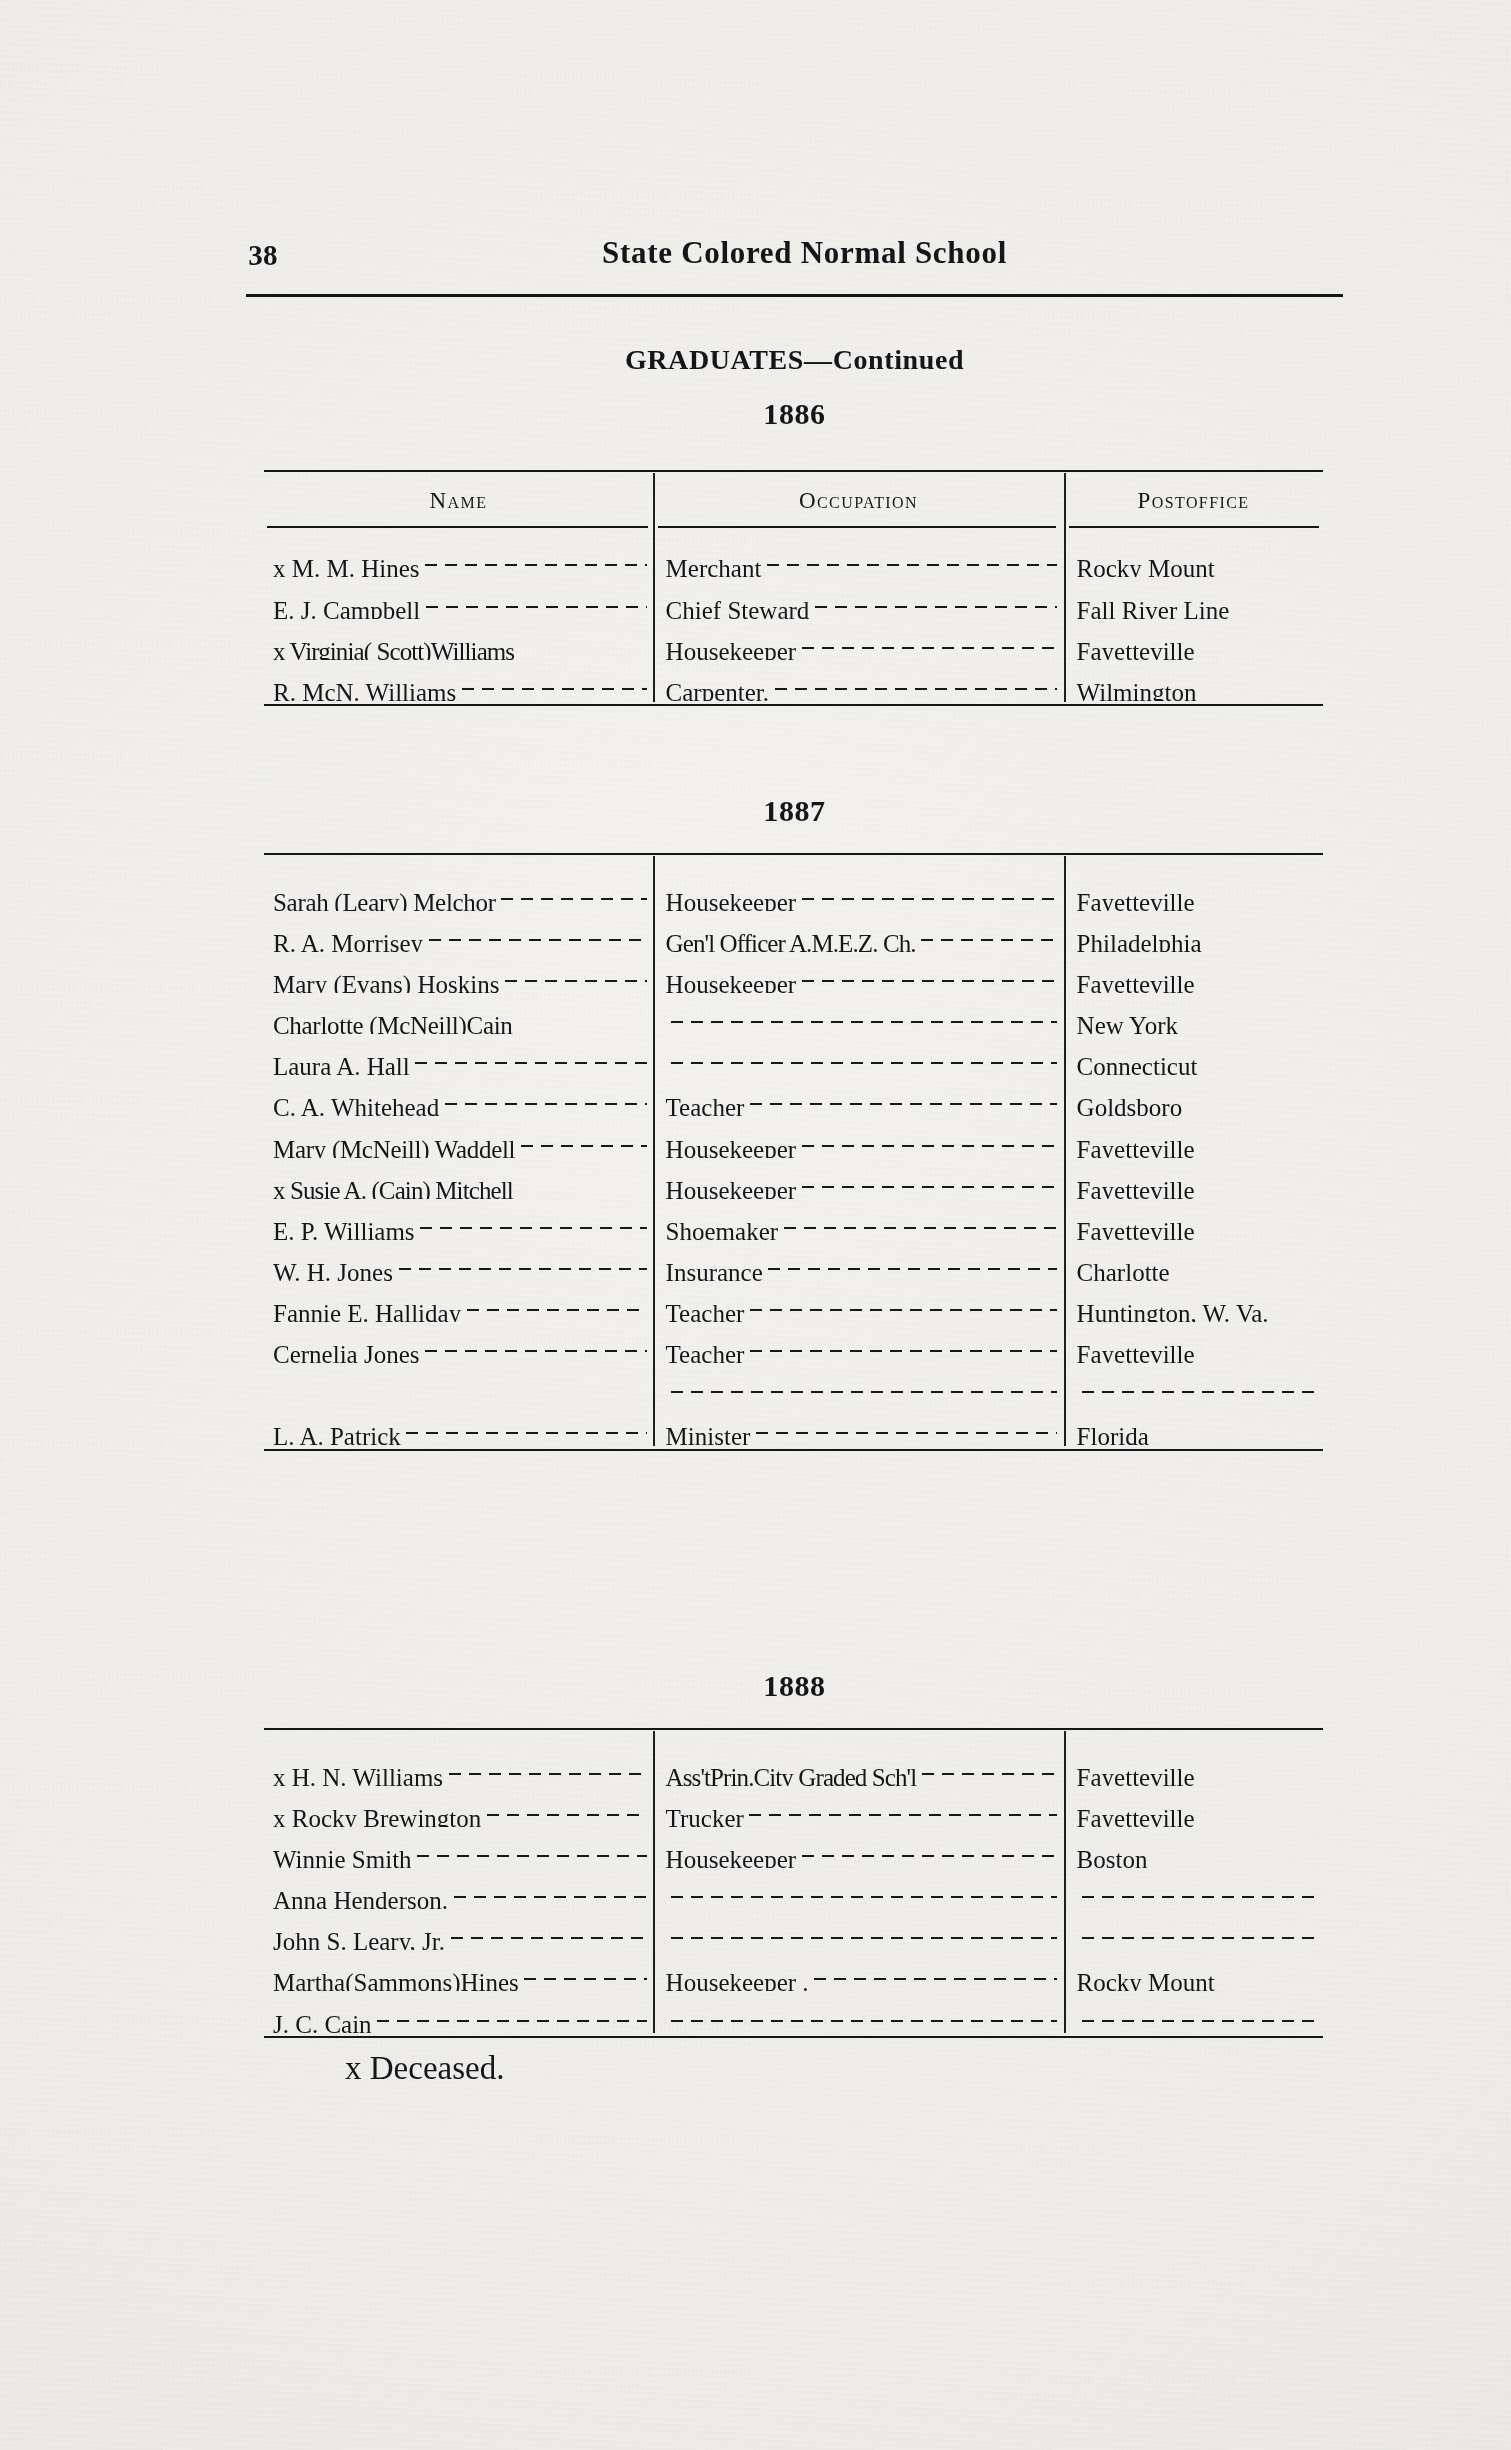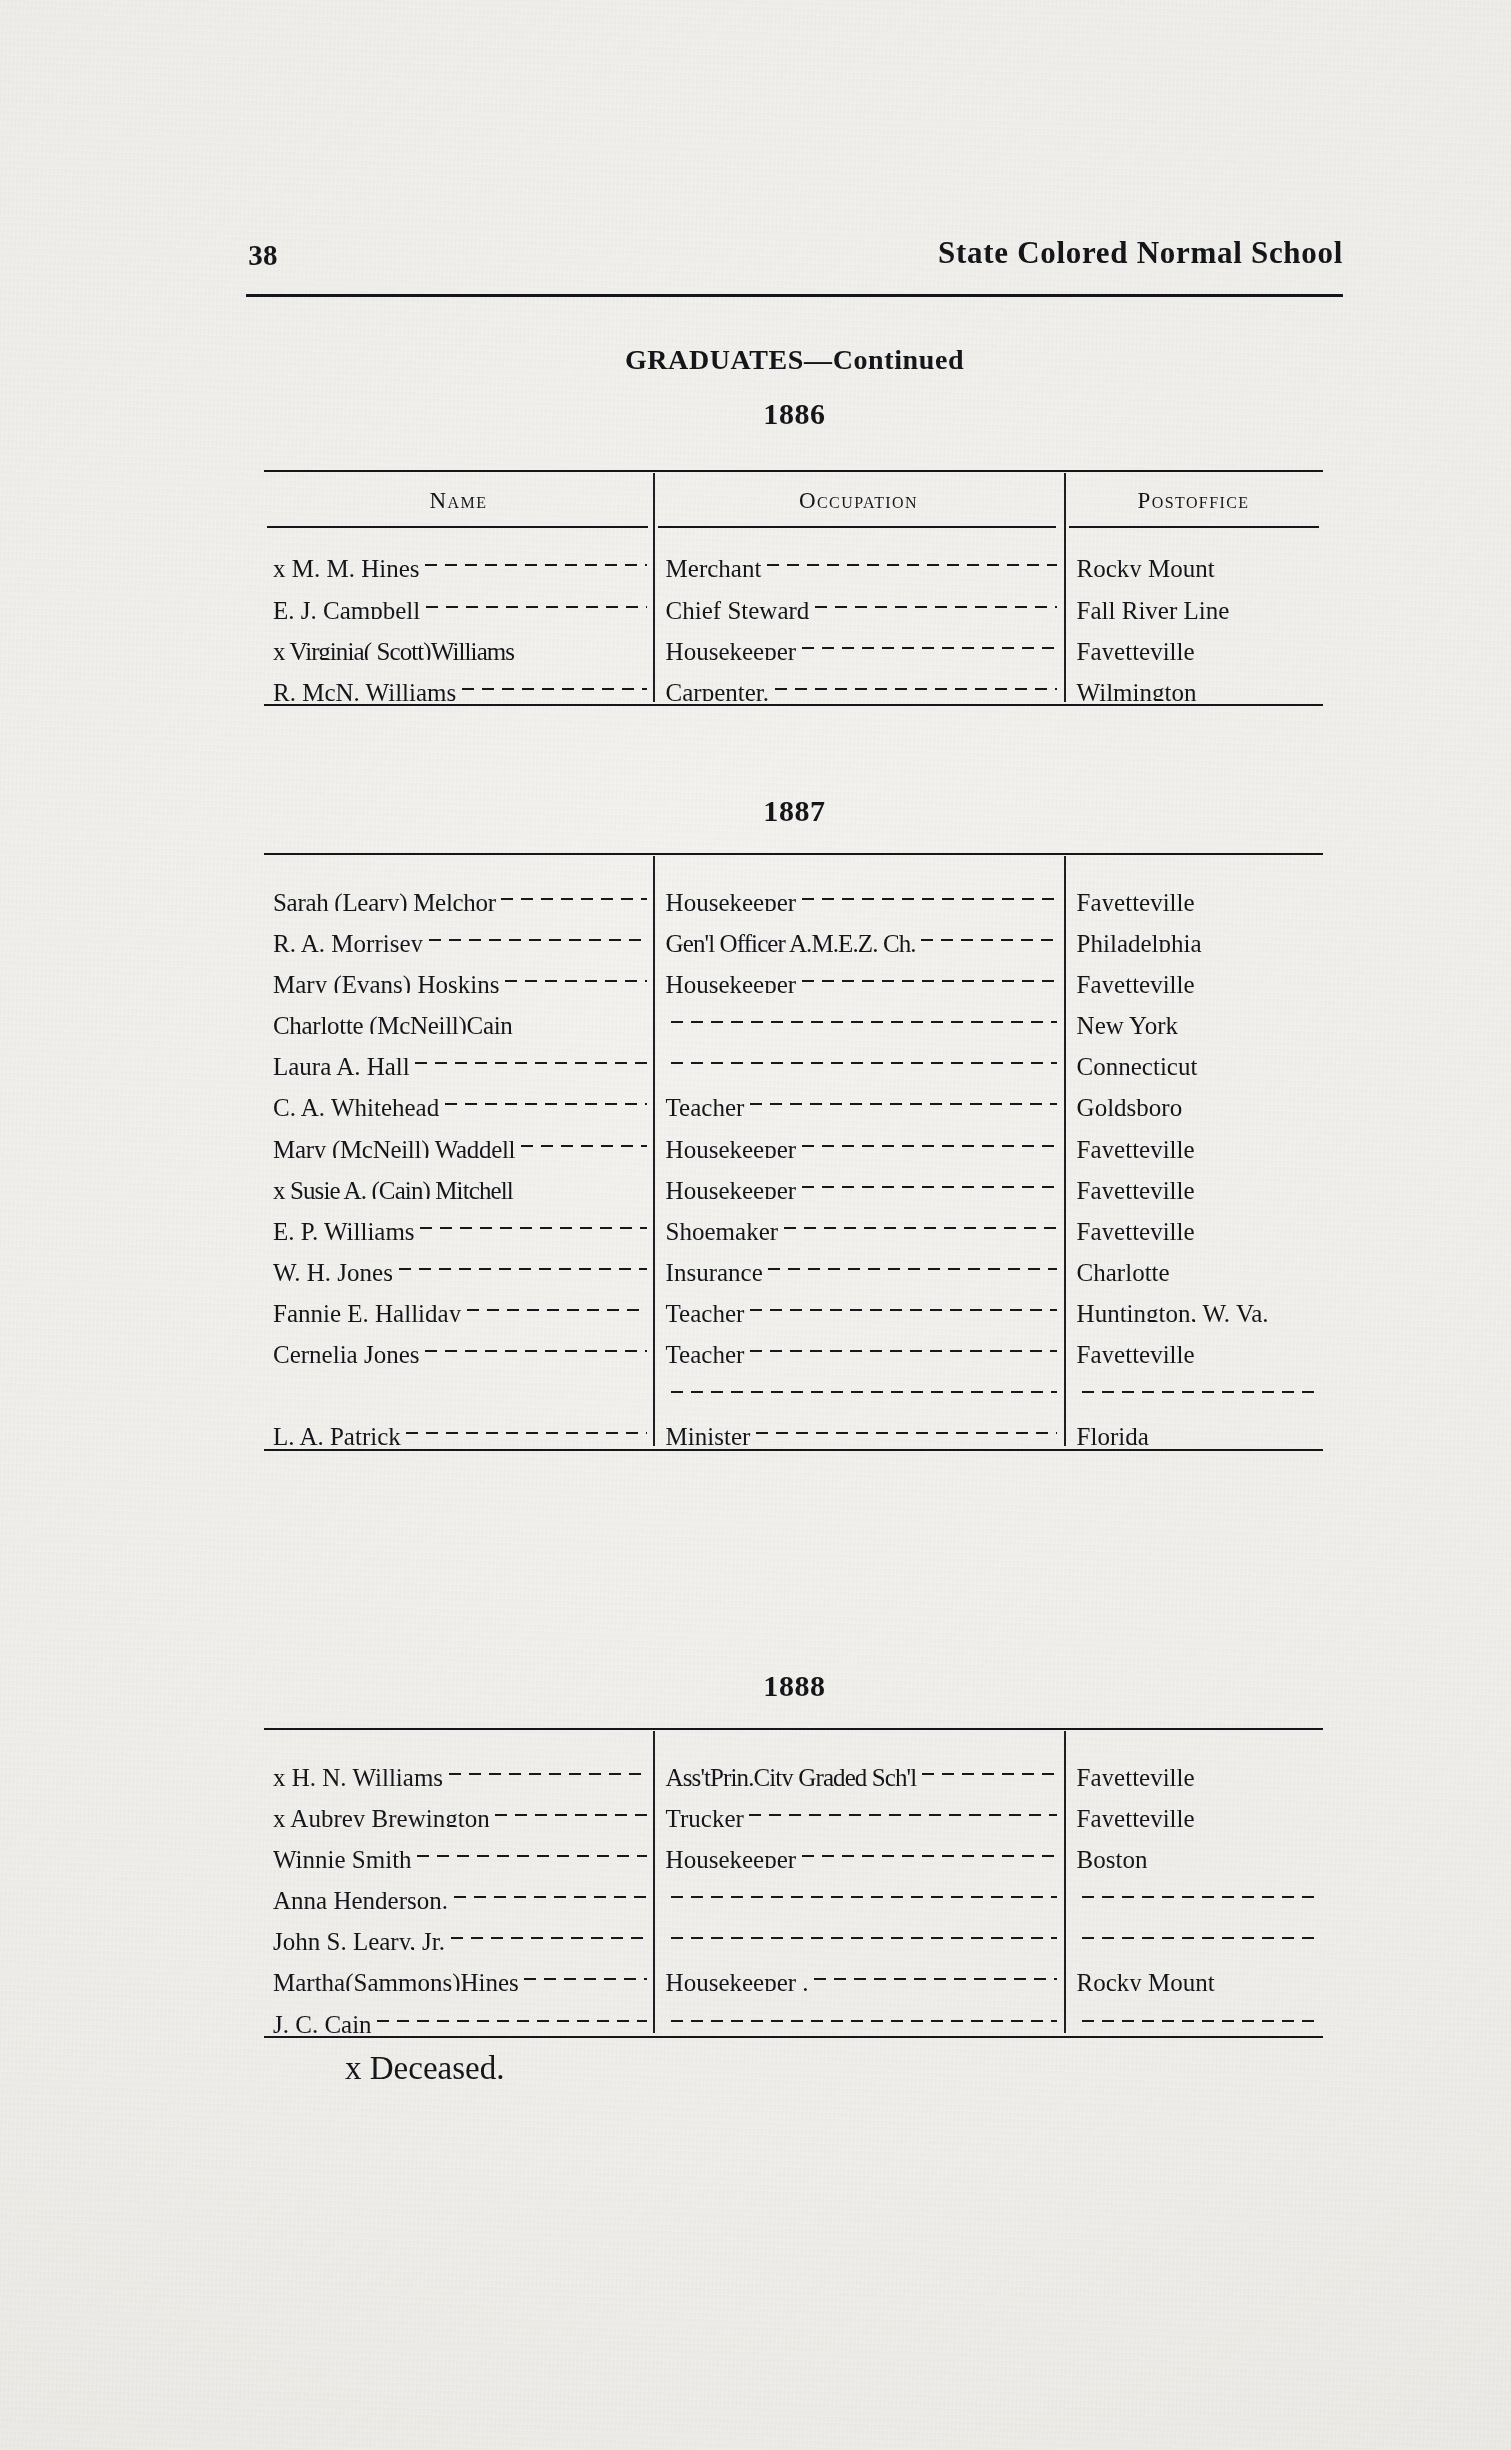--- a/index.html
+++ b/index.html
@@ -55,21 +55,21 @@
     top: 6.8px;
     font-size: 29px;
     font-weight: 700;
     letter-spacing: 0.3px;
   }
   .runhead-title {
     position: absolute;
     left: 0;
     top: 3.4px;
     width: 1097px;
-    text-align: right;
+    text-align: center;
     font-size: 31px;
     font-weight: 700;
     letter-spacing: 0.7px;
     text-indent: 20px;
   }
   #runhead-rule {
     position: absolute;
     left: 246px;
     top: 286px;
     width: 1097px;
@@ -504,21 +504,21 @@
             <span class="txt vtight">Ass'tPrin.City Graded Sch'l</span>
             <span class="lead"></span>
           </div>
           <div class="cell c3">
             <span class="txt">Fayetteville</span>
             <span class="lead none"></span>
           </div>
         </div>
         <div class="row" style="top: 58px;">
           <div class="cell c1">
-            <span class="txt">x Aubrey Brewington</span>
+            <span class="txt">x Rocky Brewington</span>
             <span class="lead"></span>
           </div>
           <div class="cell c2">
             <span class="txt">Trucker</span>
             <span class="lead"></span>
           </div>
           <div class="cell c3">
             <span class="txt">Fayetteville</span>
             <span class="lead none"></span>
           </div>

